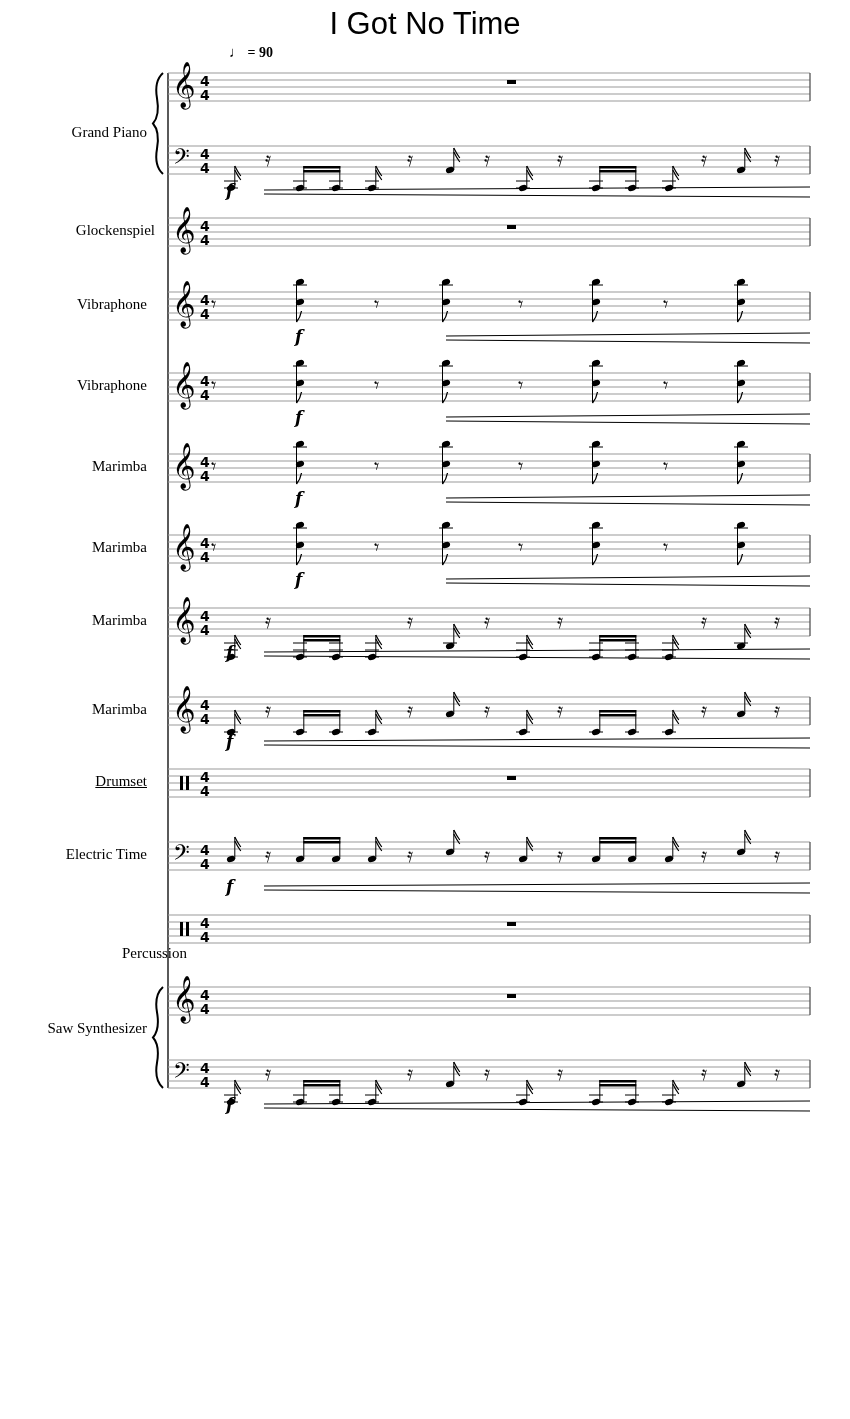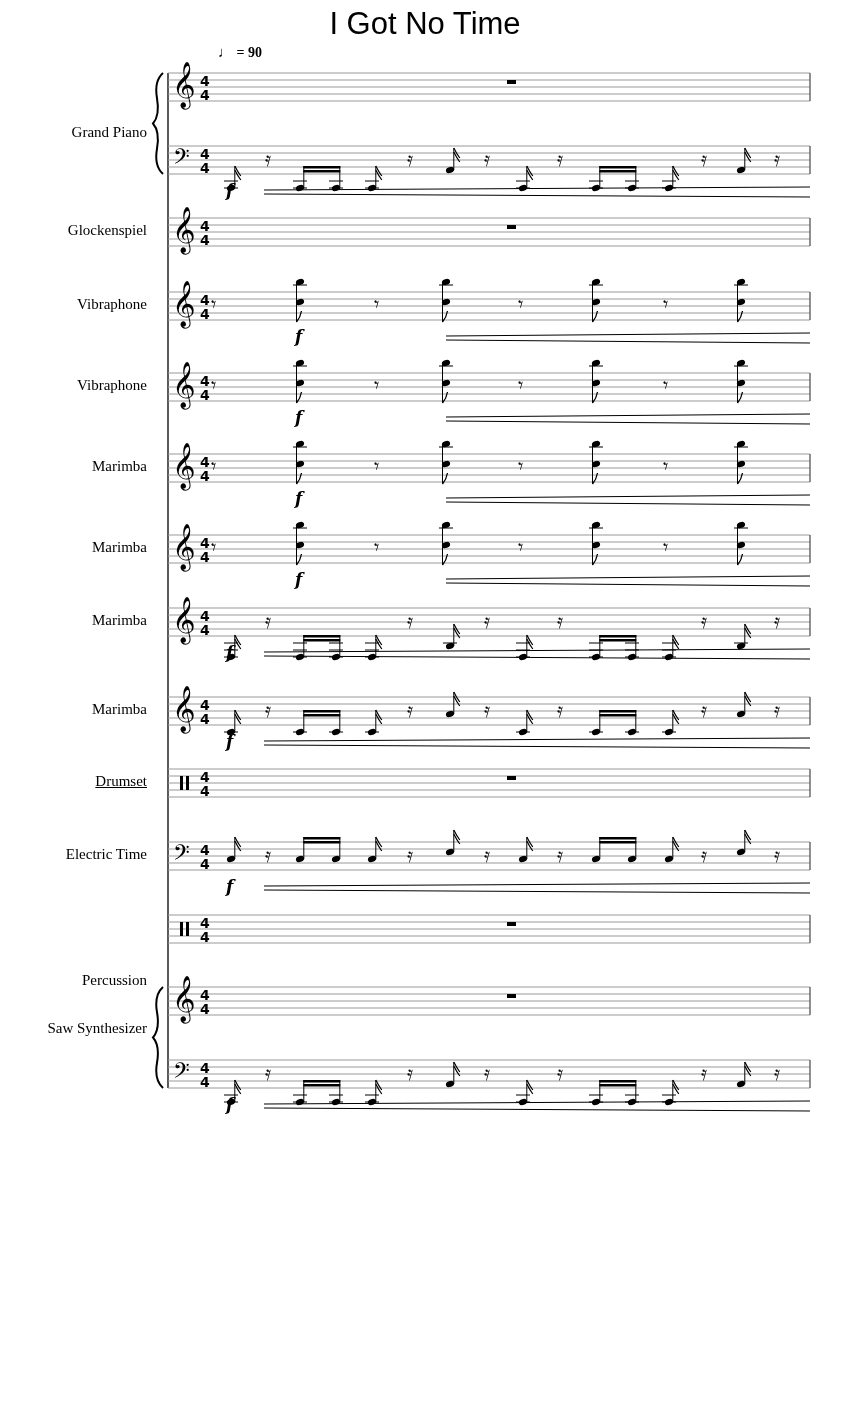--- a/index.html
+++ b/index.html
@@ -1,40 +1,40 @@
 <!DOCTYPE html>
 <html><head>
 <meta charset="utf-8">
 <style>
   html, body { margin: 0; padding: 0; background: #ffffff; }
   body { width: 850px; height: 1419px; position: relative; overflow: hidden; font-family: "Liberation Serif", "DejaVu Serif", serif; color: #000; }
   #title { position: absolute; left: 0; width: 850px; top: 6px; text-align: center; font-size: 31px; font-family: Liberation Sans, sans-serif; }
-  #tempo { position: absolute; left: 218px; top: 44px; font-size: 14px; font-weight: bold; font-family: "Liberation Serif", serif; }
+  #tempo { position: absolute; left: 229px; top: 44px; font-size: 14px; font-weight: bold; font-family: "Liberation Serif", serif; }
   #tempo .note { font-size: 15px; }
   svg#score { position: absolute; left: 0; top: 0; }
   .label { position: absolute; font-size: 15px; text-align: right; width: 150px; left: 0; font-family: "Liberation Serif", serif; }
 </style>
 </head>
 <body>
 
 <div id="title">I Got No Time</div>
 <div id="tempo"><span class="note">♩</span><span> = 90</span></div>
 
 <div id="labels">
     <div class="label" style="top: 124px; width: 147px;">Grand Piano</div>
-    <div class="label" style="top: 222px; width: 147px;">Glockenspiel</div>
+    <div class="label" style="top: 222px; width: 147px; padding-left: 8px;">Glockenspiel</div>
     <div class="label" style="top: 296px; width: 147px;">Vibraphone</div>
     <div class="label" style="top: 377px; width: 147px;">Vibraphone</div>
     <div class="label" style="top: 458px; width: 147px;">Marimba</div>
     <div class="label" style="top: 539px; width: 147px;">Marimba</div>
     <div class="label" style="top: 612px; width: 147px;">Marimba</div>
     <div class="label" style="top: 701px; width: 147px;">Marimba</div>
     <div class="label" style="top: 773px; width: 147px; text-decoration: underline;">Drumset</div>
     <div class="label" style="top: 846px; width: 147px;">Electric Time</div>
-    <div class="label" style="top: 972px; width: 147px;">Percussion</div>
+    <div class="label" style="top: 945px; width: 147px; margin-left: 40px;">Percussion</div>
     <div class="label" style="top: 1020px; width: 147px;">Saw Synthesizer</div>
   </div>
 
 <svg id="score" width="850" height="1419" xmlns="http://www.w3.org/2000/svg">
     <line x1="168" y1="73" x2="168" y2="1088" stroke="#000" stroke-width="1.3"></line>
     <path d="M163 73 Q154 81 157 98.25 Q160 115.5 153 123.5 Q160 131.5 157 148.75 Q154 166 163 174" fill="none" stroke="#000" stroke-width="2"></path>
     <path d="M163 987 Q154 995 157 1012.25 Q160 1029.5 153 1037.5 Q160 1045.5 157 1062.75 Q154 1080 163 1088" fill="none" stroke="#000" stroke-width="2"></path>
     <line x1="168" y1="73" x2="810" y2="73" stroke="#999" stroke-width="1"></line>
     <line x1="168" y1="80" x2="810" y2="80" stroke="#999" stroke-width="1"></line>
     <line x1="168" y1="87" x2="810" y2="87" stroke="#999" stroke-width="1"></line>

